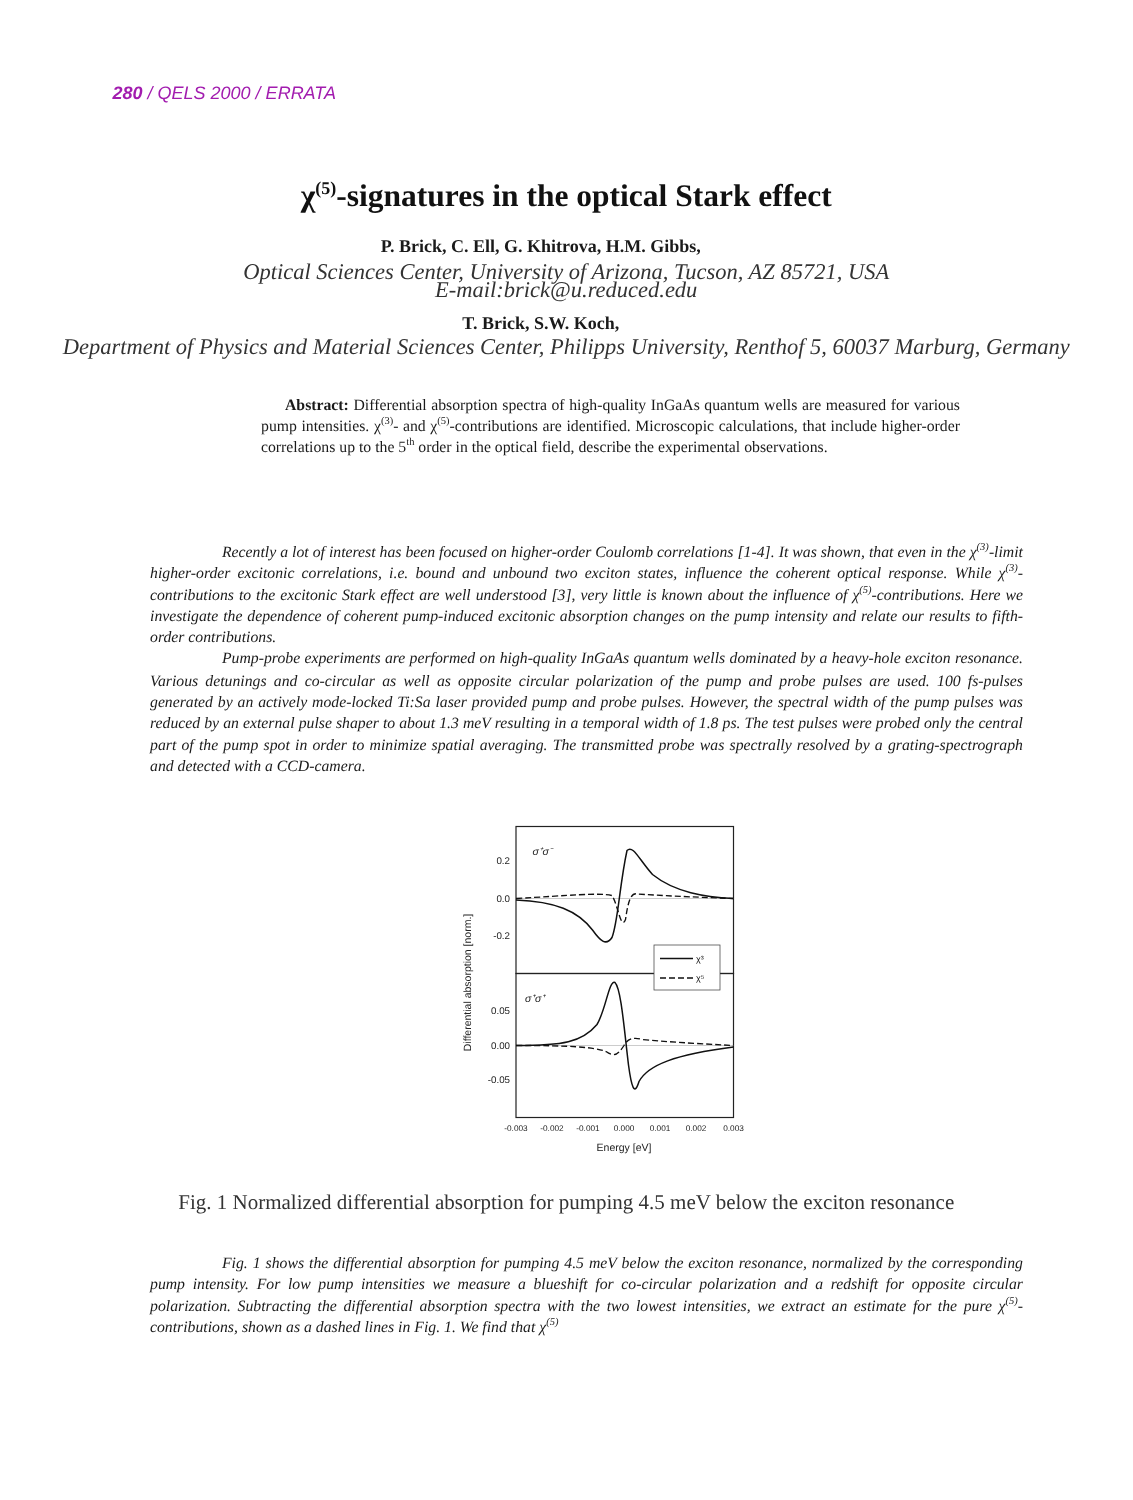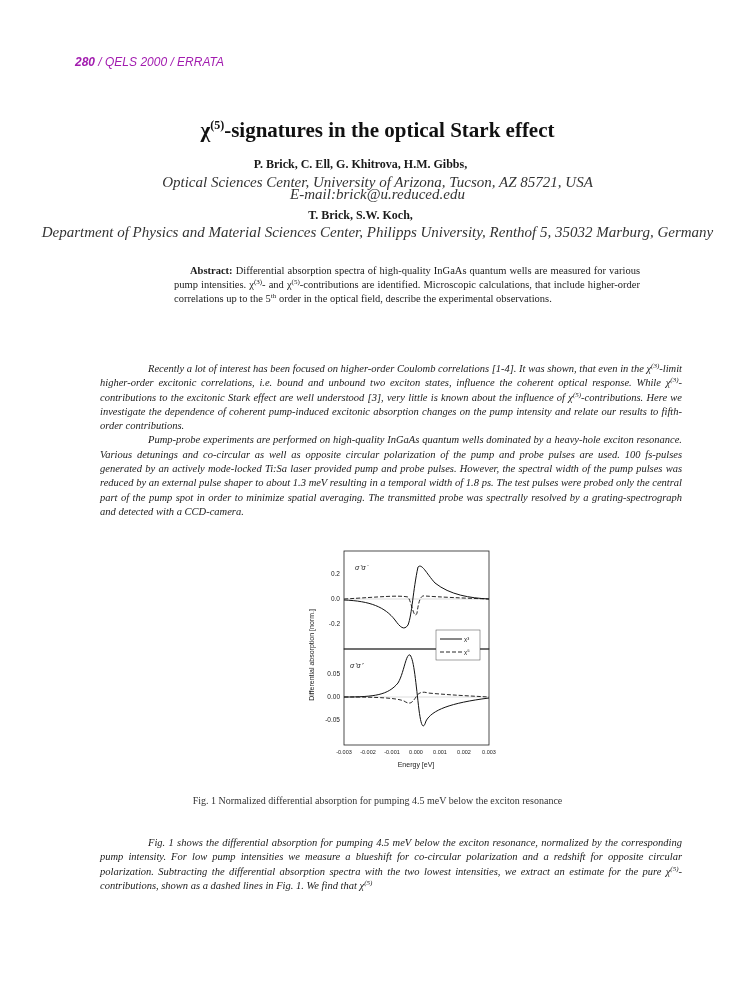--- a/index.html
+++ b/index.html
@@ -30,39 +30,39 @@
   .abstract .ocis { display: block; font-size: 8px; font-family: "Liberation Sans", sans-serif; color: #333; }
   .body-text {
     position: absolute; left: 100px; width: 582px;
     font-size: 10.5px; line-height: 14.3px; text-align: justify;
   }
   .body-text p { margin: 0; text-indent: 48px; font-style: italic; }
   sup { font-size: 7px; line-height: 0; }
   .figure { position: absolute; left: 300px; top: 545px; width: 220px; height: 235px; }
   .caption {
     position: absolute; left: 0; width: 755px; top: 795px; text-align: center;
-    font-size: 10px; color: #333;
+    font-size: 14px; color: #333;
   }
 </style>
 </head>
 <body>
 
 <div class="running-head">
   <b>280</b><span> / QELS 2000 / ERRATA</span>
 </div>
 
 <div class="title">
   <span>χ</span><sup style="font-size:12px">(5)</sup><span>-signatures in the optical Stark effect</span>
 </div>
 
 <div class="authors" style="top:157px">P. Brick, C. Ell, G. Khitrova, H.M. Gibbs,</div>
 <div class="affil" style="top:174px">Optical Sciences Center, University of Arizona, Tucson, AZ 85721, USA</div>
 <div class="affil" style="top:186px">E-mail:brick@u.reduced.edu</div>
 <div class="authors" style="top:208px">T. Brick, S.W. Koch,</div>
-<div class="affil" style="top:224px">Department of Physics and Material Sciences Center, Philipps University, Renthof 5, 35032 Marburg, Germany</div>
+<div class="affil" style="top:224px">Department of Physics and Material Sciences Center, Philipps University, Renthof 5, 60037 Marburg, Germany</div>
 
 <div class="abstract">
   <span class="lbl">Abstract:</span><span> Differential absorption spectra of high-quality InGaAs quantum wells are measured for various pump intensities. χ</span><sup>(3)</sup><span>- and χ</span><sup>(5)</sup><span>-contributions are identified. Microscopic calculations, that include higher-order correlations up to the 5</span><sup>th</sup><span> order in the optical field, describe the experimental observations.</span>
 </div>
 
 <div class="body-text" style="top:362px">
   <p><span>Recently a lot of interest has been focused on higher-order Coulomb correlations [1-4]. It was shown, that even in the χ</span><sup>(3)</sup><span>-limit higher-order excitonic correlations, i.e. bound and unbound two exciton states, influence the coherent optical response. While χ</span><sup>(3)</sup><span>-contributions to the excitonic Stark effect are well understood [3], very little is known about the influence of χ</span><sup>(5)</sup><span>-contributions. Here we investigate the dependence of coherent pump-induced excitonic absorption changes on the pump intensity and relate our results to fifth-order contributions.</span></p>
   <p>Pump-probe experiments are performed on high-quality InGaAs quantum wells dominated by a heavy-hole exciton resonance. Various detunings and co-circular as well as opposite circular polarization of the pump and probe pulses are used. 100 fs-pulses generated by an actively mode-locked Ti:Sa laser provided pump and probe pulses. However, the spectral width of the pump pulses was reduced by an external pulse shaper to about 1.3 meV resulting in a temporal width of 1.8 ps. The test pulses were probed only the central part of the pump spot in order to minimize spatial averaging. The transmitted probe was spectrally resolved by a grating-spectrograph and detected with a CCD-camera.</p>
 </div>
 

